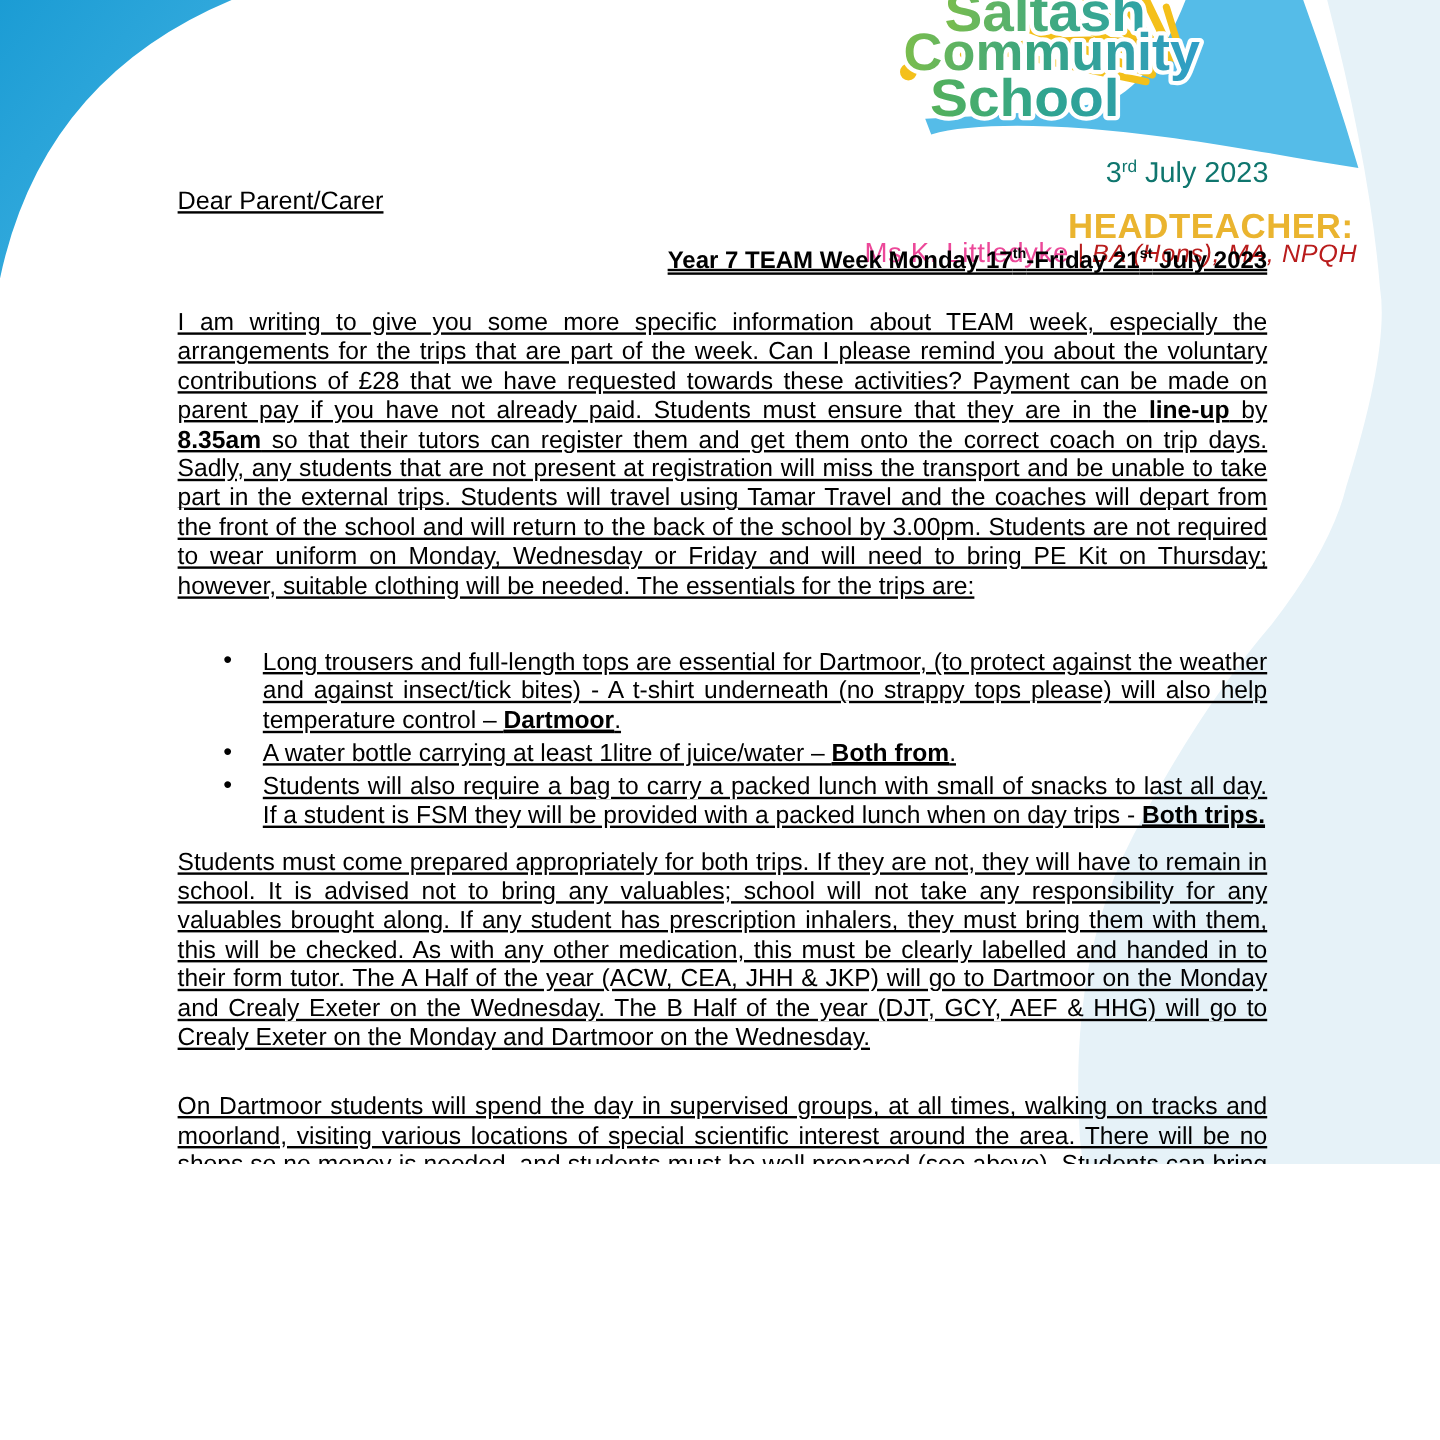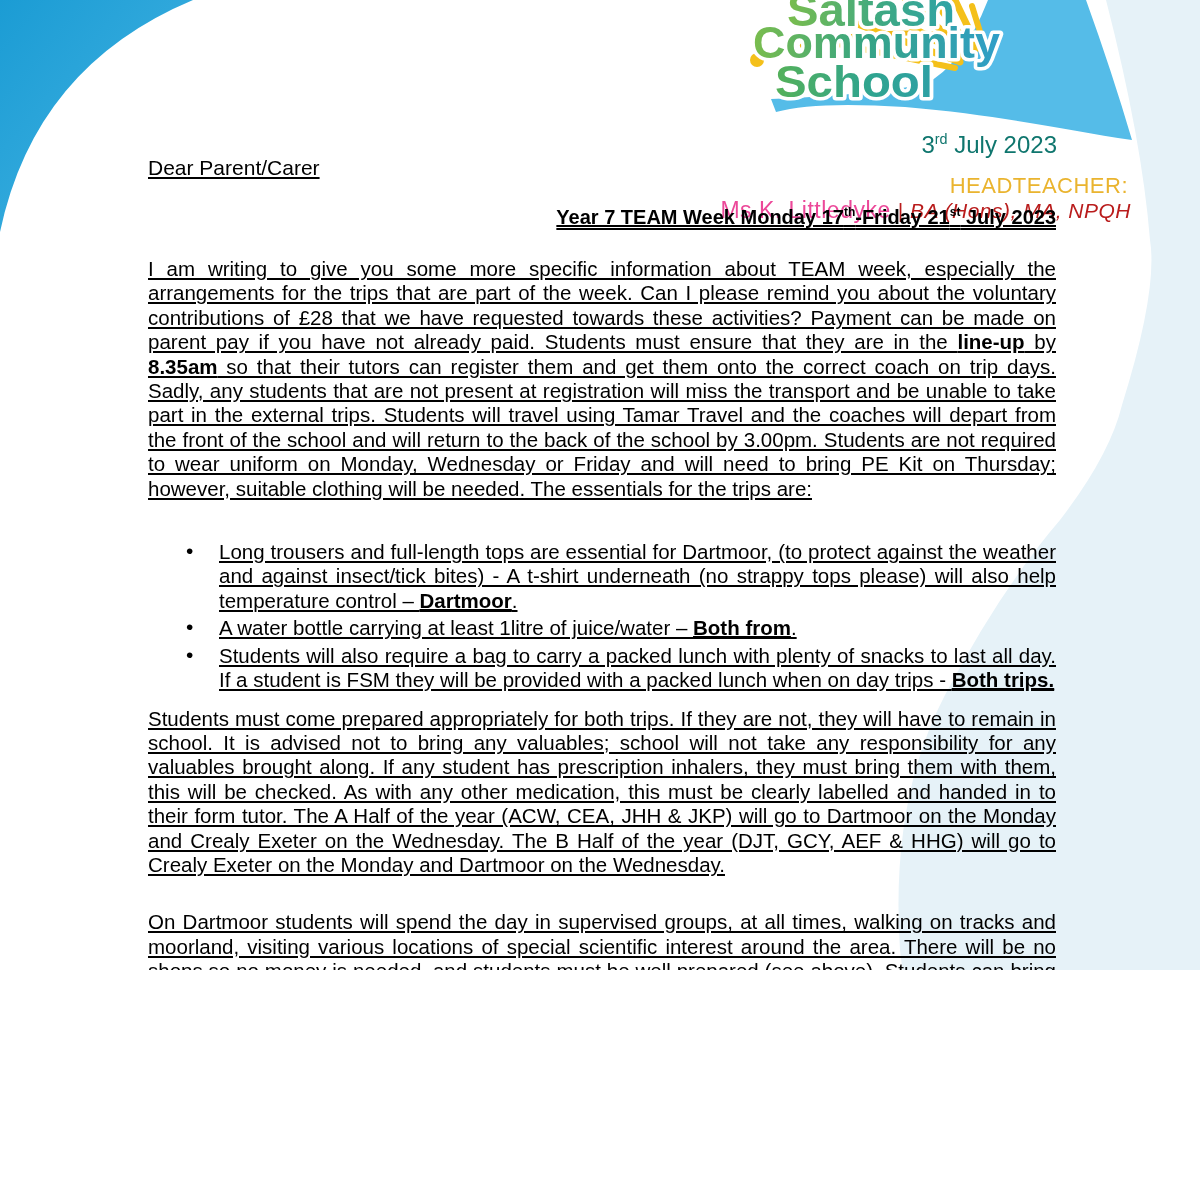--- a/index.html
+++ b/index.html
@@ -15,21 +15,21 @@
   .mb-p2{margin-bottom:33px;}
   .mb-p3{margin-bottom:13px;}
   ul.bullets{margin:0 0 14px 0;padding:0;list-style:none;}
   ul.bullets li{position:relative;padding-left:71px;font-size:20.5px;line-height:24.4px;
                 text-align:justify;margin-bottom:3px;}
   ul.bullets li::before{content:"\2022";position:absolute;left:38px;top:-1px;font-size:21px;}
   .b{font-weight:bold;}
   .bu{font-weight:bold;text-decoration:underline;text-decoration-thickness:2px;}
   .sup{vertical-align:super;font-size:0.6em;line-height:0;}
   .date{position:absolute;top:131px;right:143px;font-size:24px;color:#0f766e;}
-  .ht-label{position:absolute;top:173px;right:72px;font-size:22px;font-weight:normal;
+  .ht-label{position:absolute;top:173px;right:72px;font-size:29px;font-weight:bold;
             color:#EAB42F;letter-spacing:.5px;}
   .ht-name-row{position:absolute;top:197px;right:69px;font-size:23px;letter-spacing:.5px;white-space:nowrap;}
   .ht-name{color:#ec4899;}
   .ht-cred{color:#b91c1c;font-style:italic;font-size:21px;}
 </style>
 </head>
 <body>
 
 <div class="page">
 
@@ -107,21 +107,21 @@
   <div class="content">
     <p class="salutation">Dear Parent/Carer</p>
 
     <p class="heading"><span>Year 7 TEAM Week Monday 17</span><span class="sup">th</span><span>-Friday 21</span><span class="sup">st</span><span> July 2023</span></p>
 
     <p class="para mb-p1"><span>I am writing to give you some more specific information about TEAM week, especially the arrangements for the trips that are part of the week. Can I please remind you about the voluntary contributions of £28 that we have requested towards these activities?  Payment can be made on parent pay if you have not already paid. Students must ensure that they are in the </span><span class="b">line-up</span><span> by </span><span class="b">8.35am</span><span> so that their tutors can register them and get them onto the correct coach on trip days.  Sadly, any students that are not present at registration will miss the transport and be unable to take part in the external trips. Students will travel using Tamar Travel and the coaches will depart from the front of the school and will return to the back of the school by 3.00pm. Students are not required to wear uniform on Monday, Wednesday or Friday and will need to bring PE Kit on Thursday; however, suitable clothing will be needed. The essentials for the trips are:</span></p>
 
     <ul class="bullets">
       <li><span>Long trousers and full-length tops are essential for Dartmoor, (to protect against the weather and against insect/tick bites) - A t-shirt underneath (no strappy tops please) will also help temperature control – </span><span class="bu">Dartmoor</span><span>.</span></li>
       <li><span>A water bottle carrying at least 1litre of juice/water – </span><span class="bu">Both from</span><span>.</span></li>
-      <li><span>Students will also require a bag to carry a packed lunch with plenty of snacks to last all day. If a student is FSM they will be provided with a packed lunch when on day trips - </span><span class="bu">Both trips.</span></li>
+      <li><span>Students will also require a bag to carry a packed lunch with small of snacks to last all day. If a student is FSM they will be provided with a packed lunch when on day trips - </span><span class="bu">Both trips.</span></li>
     </ul>
 
     <p class="para mb-p2"><span>Students must come prepared appropriately for both trips.  If they are not, they will have to remain in school. It is advised not to bring any valuables; school will not take any responsibility for any valuables brought along. If any student has prescription inhalers, they must bring them with them, this will be checked.  As with any other medication, this must be clearly labelled and handed in to their form tutor. The A Half of the year (ACW, CEA, JHH &amp; JKP) will go to Dartmoor on the Monday and Crealy Exeter on the Wednesday. The B Half of the year (DJT, GCY, AEF &amp; HHG) will go to Crealy Exeter on the Monday and Dartmoor on the Wednesday.</span></p>
 
     <p class="para mb-p3"><span>On Dartmoor students will spend the day in supervised groups, at all times, walking on tracks and moorland, visiting various locations of special scientific interest around the area.  There will be no shops so no money is needed, and students must be well prepared (see above). Students can bring a small amount of money (no more than £15) to Crealy, Exeter however, we cannot take any responsibility for any loss of money or for purchases made. Students will have some time to go around the park in small groups at Crealy with teachers being positioned around the park for support as well as regular sign in times. However, if you would like your child to be part of a group which goes around the Theme park with an adult please email myself or Mrs Feldwick, so that we can organise this support.</span></p>
 
   </div>
 
 </div>
 

